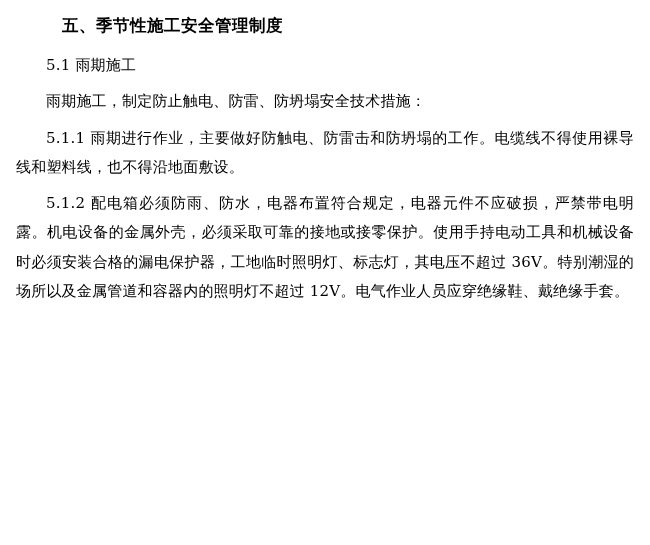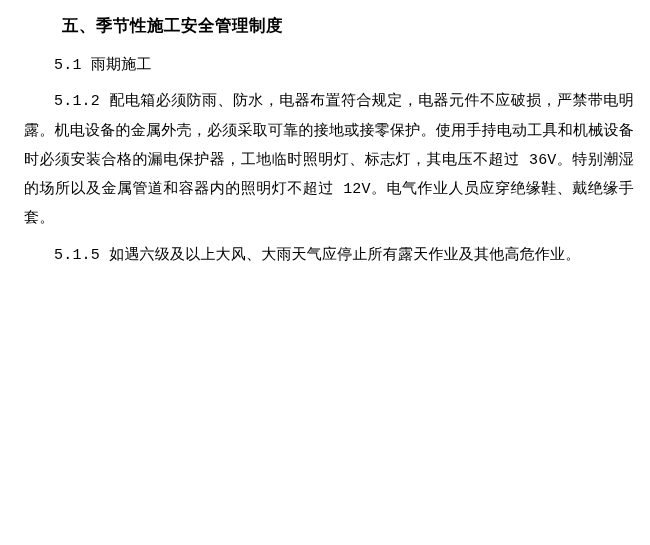--- a/index.html
+++ b/index.html
@@ -28,36 +28,36 @@
     padding-left: 46px;
     margin: 6px 0 14px 0;
     letter-spacing: 0.5px;
     line-height: 1.4;
   }
   .para {
     font-size: 15px;
     line-height: 1.95;
     text-align: justify;
     text-justify: inter-ideograph;
-    margin: 0 0 7px 8px;
+    margin: 0 0 7px 0;
     text-indent: 2em;
     letter-spacing: 0.2px;
-    font-family: Liberation Mono, monospace;
   }
 </style>
 </head>
 <body>
 
 <div class="page">
 
   <div class="doc-title">五、季节性施工安全管理制度</div>
 
   <p class="para">5.1 雨期施工</p>
 
+  <p class="para">雨期施工，制定防止触电、防雷、防坍塌安全技术措施：</p>
 
+  <p class="para">5.1.1 雨期进行作业，主要做好防触电、防雷击和防坍塌的工作。电缆线不得使用裸导线和塑料线，也不得沿地面敷设。</p>
 
   <p class="para">5.1.2 配电箱必须防雨、防水，电器布置符合规定，电器元件不应破损，严禁带电明露。机电设备的金属外壳，必须采取可靠的接地或接零保护。使用手持电动工具和机械设备时必须安装合格的漏电保护器，工地临时照明灯、标志灯，其电压不超过 36V。特别潮湿的场所以及金属管道和容器内的照明灯不超过 12V。电气作业人员应穿绝缘鞋、戴绝缘手套。</p>
 
 
 
-  <p class="para">5.1.5 如遇六级及以上大风、大雨天气应停止所有露天作业及其他高危作业。</p>
 
 </div>
 
 </body></html>

